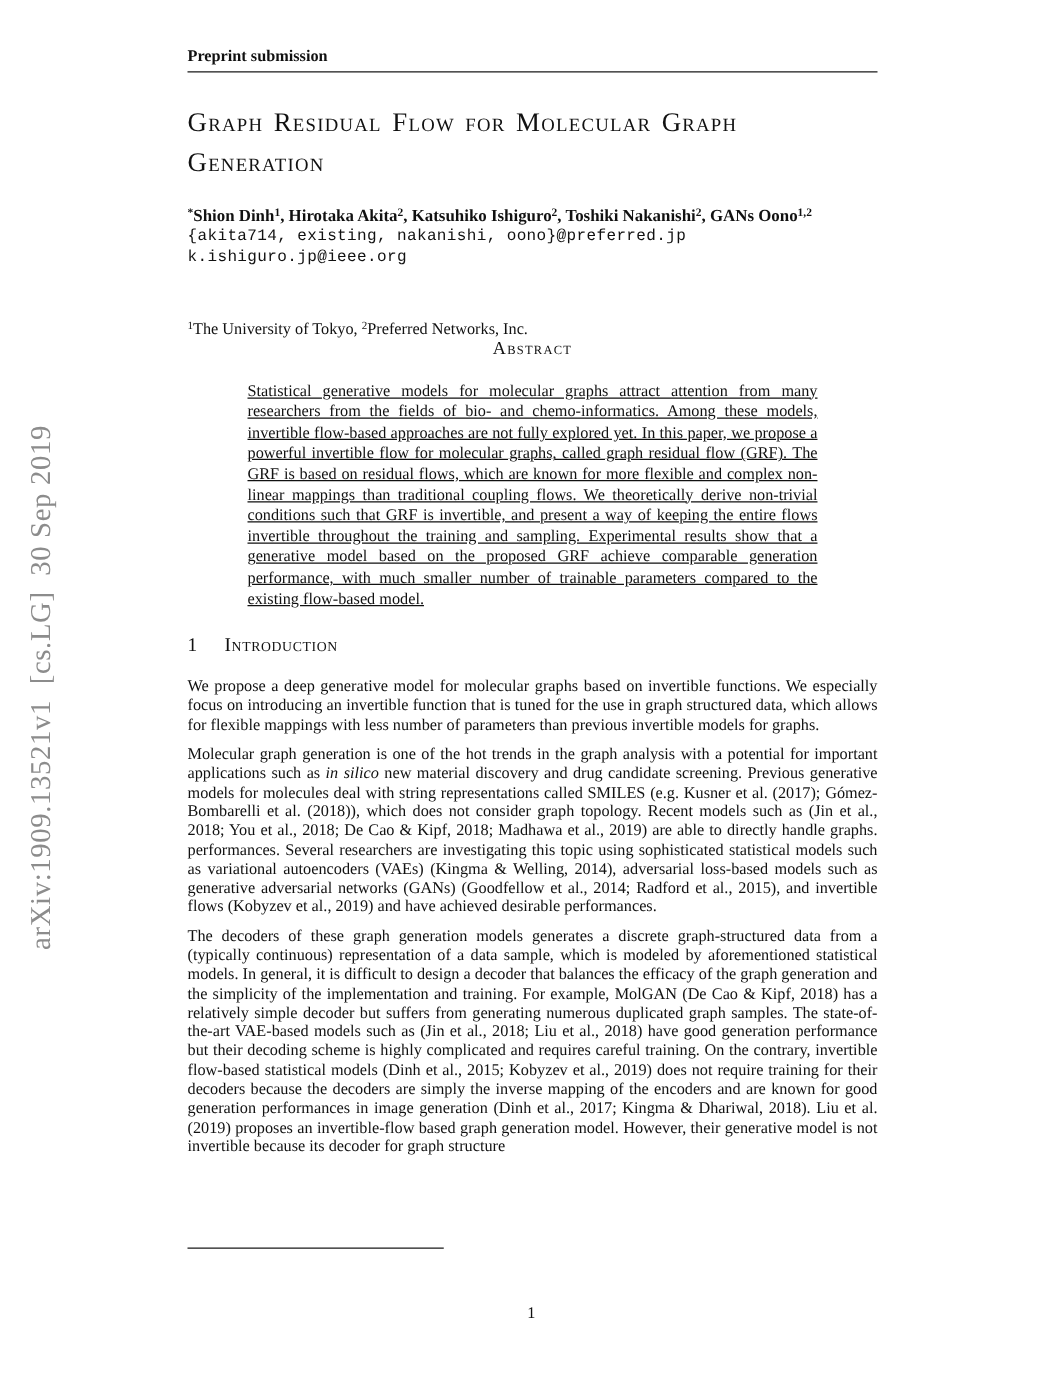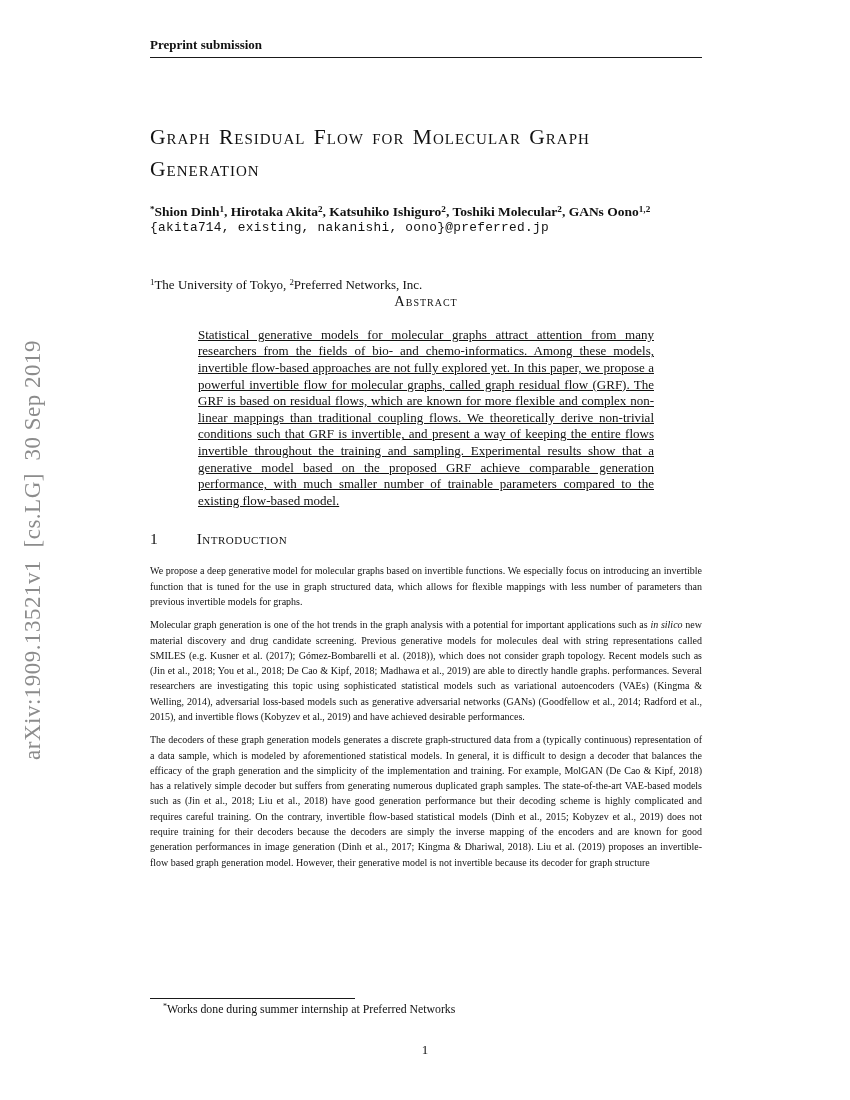--- a/index.html
+++ b/index.html
@@ -36,21 +36,21 @@
     font-size: 13px;
     font-weight: bold;
   }
   .header-rule {
     border: none;
     border-top: 1.4px solid #1a1a1a;
     margin: 4px 0 0 0;
   }
 
   .paper-title {
-    margin-top: 63px;
+    margin-top: 24px;
     font-variant: small-caps;
     font-size: 21.5px;
     line-height: 32px;
     letter-spacing: 1px;
     word-spacing: 2px;
   }
 
   .authors-block { margin-top: 18px; }
   .author-line {
     font-weight: bold;
@@ -83,29 +83,29 @@
     text-decoration: underline;
   }
 
   .section-heading {
     margin-top: 21px;
     font-size: 15.5px;
   }
   .section-number { display: inline-block; }
   .section-title {
     display: inline-block;
-    margin-left: 35px;
+    margin-left: 18px;
     font-variant: small-caps;
     letter-spacing: 0.5px;
   }
 
   .body-paragraph {
     margin: 8px 0 0 0;
     text-align: justify;
-    font-size: 10px;
+    font-size: 13px;
     line-height: 15.3px;
   }
   .body-paragraph:first-of-type { margin-top: 15px; }
 
   .it { font-style: italic; }
   sup {
     font-size: 68%;
     line-height: 0;
     vertical-align: baseline;
     position: relative;
@@ -145,39 +145,39 @@
   <div class="arxiv-sidebar">arXiv:1909.13521v1  [cs.LG]  30 Sep 2019</div>
 
   <div class="content">
 
     <div class="running-header">Preprint submission</div>
     <hr class="header-rule">
 
     <div class="paper-title">Graph Residual Flow for Molecular Graph Generation</div>
 
     <div class="authors-block">
-      <div class="author-line"><sup>*</sup><span>Shion Dinh</span><sup>1</sup><span>, Hirotaka Akita</span><sup>2</sup><span>, Katsuhiko Ishiguro</span><sup>2</sup><span>, Toshiki Molecular</span><sup>2</sup><span>, GANs Oono</span><sup>1,2</sup></div>
+      <div class="author-line"><sup>*</sup><span>Shion Dinh</span><sup>1</sup><span>, Hirotaka Akita</span><sup>2</sup><span>, Katsuhiko Ishiguro</span><sup>2</sup><span>, Toshiki Nakanishi</span><sup>2</sup><span>, GANs Oono</span><sup>1,2</sup></div>
       <div class="email-line">{akita714, existing, nakanishi, oono}@preferred.jp</div>
+      <div class="email-line">k.ishiguro.jp@ieee.org</div>
       <div class="affiliation-line"><sup>1</sup><span>The University of Tokyo, </span><sup>2</sup><span>Preferred Networks, Inc.</span></div>
     </div>
 
     <div class="abstract-heading">Abstract</div>
     <div class="abstract-body">Statistical generative models for molecular graphs attract attention from many researchers from the fields of bio- and chemo-informatics. Among these models, invertible flow-based approaches are not fully explored yet. In this paper, we propose a powerful invertible flow for molecular graphs, called graph residual flow (GRF). The GRF is based on residual flows, which are known for more flexible and complex non-linear mappings than traditional coupling flows. We theoretically derive non-trivial conditions such that GRF is invertible, and present a way of keeping the entire flows invertible throughout the training and sampling. Experimental results show that a generative model based on the proposed GRF achieve comparable generation performance, with much smaller number of trainable parameters compared to the existing flow-based model.</div>
 
     <div class="section-heading">
       <span class="section-number">1</span>
       <span class="section-title">Introduction</span>
     </div>
 
     <p class="body-paragraph"><span>We propose a deep generative model for molecular graphs based on invertible functions. We especially focus on introducing an invertible function that is tuned for the use in graph structured data, which allows for flexible mappings with less number of parameters than previous invertible models for graphs.</span></p>
     <p class="body-paragraph"><span>Molecular graph generation is one of the hot trends in the graph analysis with a potential for important applications such as </span><span class="it">in silico</span><span> new material discovery and drug candidate screening. Previous generative models for molecules deal with string representations called SMILES (e.g. Kusner et al. (2017); Gómez-Bombarelli et al. (2018)), which does not consider graph topology. Recent models such as (Jin et al., 2018; You et al., 2018; De Cao &amp; Kipf, 2018; Madhawa et al., 2019) are able to directly handle graphs. performances. Several researchers are investigating this topic using sophisticated statistical models such as variational autoencoders (VAEs) (Kingma &amp; Welling, 2014), adversarial loss-based models such as generative adversarial networks (GANs) (Goodfellow et al., 2014; Radford et al., 2015), and invertible flows (Kobyzev et al., 2019) and have achieved desirable performances.</span></p>
     <p class="body-paragraph"><span>The decoders of these graph generation models generates a discrete graph-structured data from a (typically continuous) representation of a data sample, which is modeled by aforementioned statistical models. In general, it is difficult to design a decoder that balances the efficacy of the graph generation and the simplicity of the implementation and training. For example, MolGAN (De Cao &amp; Kipf, 2018) has a relatively simple decoder but suffers from generating numerous duplicated graph samples. The state-of-the-art VAE-based models such as (Jin et al., 2018; Liu et al., 2018) have good generation performance but their decoding scheme is highly complicated and requires careful training. On the contrary, invertible flow-based statistical models (Dinh et al., 2015; Kobyzev et al., 2019) does not require training for their decoders because the decoders are simply the inverse mapping of the encoders and are known for good generation performances in image generation (Dinh et al., 2017; Kingma &amp; Dhariwal, 2018). Liu et al. (2019) proposes an invertible-flow based graph generation model. However, their generative model is not invertible because its decoder for graph structure</span></p>
 
   </div>
 
   <div class="footnote-block">
     <hr class="footnote-rule">
-    <div class="footnote-text"><sup>*</sup><span>Works done during summer internship at Preferred Networks</span></div>
   </div>
 
   <div class="page-number">1</div>
 
 </div>
 
 </body></html>

